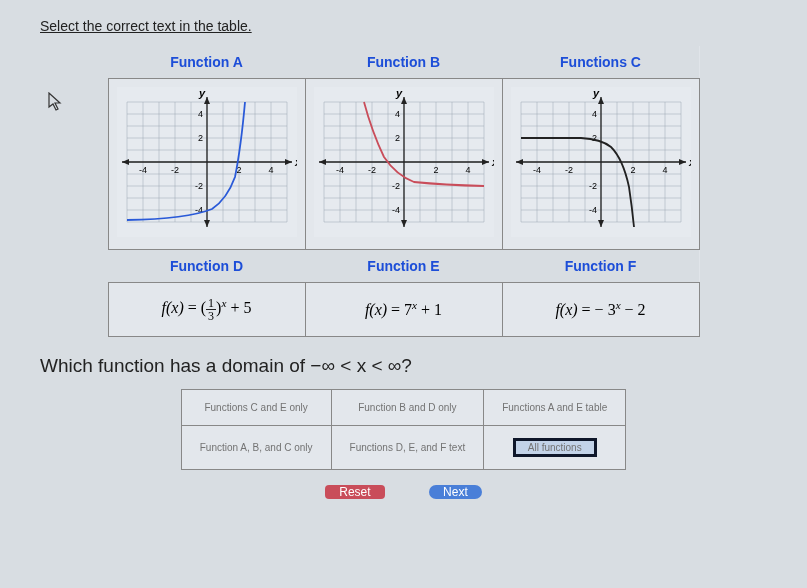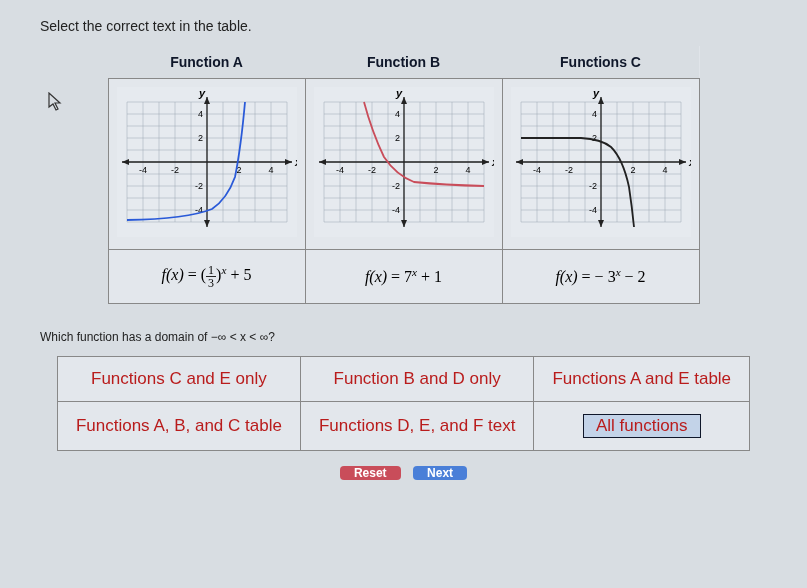--- a/index.html
+++ b/index.html
@@ -11,20 +11,21 @@
       overflow: hidden;
       position: relative;
     }
     .content {
       padding: 18px 40px;
     }
     .instruction {
       font-size: 14px;
       color: #222;
       margin-bottom: 12px;
+      text-decoration: underline;
     }
     .cursor {
       position: absolute;
       left: 48px;
       top: 92px;
       font-size: 18px;
       color: #333;
       pointer-events: none;
     }
     .main-table {
@@ -34,21 +35,21 @@
     }
     .main-table td {
       border: 1px solid #888;
       text-align: center;
       vertical-align: middle;
       padding: 6px 10px;
     }
     .header-cell {
       font-weight: bold;
       font-size: 14px;
-      color: #0f172a;
+      color: #1d4ed8;
       border: none !important;
       background: #d8dde2;
       padding: 8px 10px !important;
     }
     .graph-cell {
       background: #e3e7ec;
       padding: 8px !important;
     }
     .graph {
       width: 180px;
@@ -59,61 +60,61 @@
     .formula-cell {
       font-family: "Times New Roman", serif;
       font-size: 16px;
       font-style: italic;
       padding: 14px !important;
       background: #e3e7ec;
       margin-top: 44px;
     }
     .formula-cell .roman { font-style: normal; }
     .question {
-      font-size: 12px;
+      font-size: 19px;
       color: #222;
-      margin: 26px 0 12px;
+      margin: 18px 0 12px;
     }
     .answer-table {
       border-collapse: collapse;
       margin: 0 auto;
       background: #e3e7ec;
     }
     .answer-table td {
       border: 1px solid #888;
       padding: 12px 18px;
-      font-size: 17px;
-      color: #b91c1c;
+      font-size: 10px;
+      color: #737373;
       text-align: center;
       cursor: pointer;
     }
     .answer-table td.selected {
       position: relative;
     }
     .answer-table td.selected .sel-box {
       display: inline-block;
-      border: 1px solid #0f172a;
+      border: 3px solid #0f172a;
       background: rgba(100,150,220,0.25);
       padding: 1px 12px;
     }
     .bottom-buttons {
       text-align: center;
       margin-top: 12px;
     }
     .btn {
       display: inline-block;
       color: #fff;
       font-size: 12px;
-      font-weight: bold;
+      font-weight: normal;
       padding: 0 14px;
       border-radius: 4px;
-      margin: 0 4px;
+      margin: 0 20px;
     }
     .btn-reset { background: #c94d5a; }
-    .btn-next { background: #4a7fd8; }
+    .btn-next { background: #4a7fd8; border-radius: 13px; }
     sup { font-size: 0.7em; }
     .frac { display: inline-block; vertical-align: middle; text-align: center; font-size: 12px; font-style: normal;}
     .frac .num { display:block; border-bottom:1px solid #222; padding:0 2px; line-height:1;}
     .frac .den { display:block; padding:0 2px; line-height:1;}
   </style>
 </head>
 <body>
 
 <div class="content">
   <div class="instruction">Select the correct text in the table.</div>
@@ -261,20 +262,25 @@
               <text x="154" y="86" font-size="9" text-anchor="middle">4</text>
           <text x="86" y="30" font-size="9" text-anchor="end">4</text>
               <text x="86" y="54" font-size="9" text-anchor="end">2</text>
               <text x="86" y="102" font-size="9" text-anchor="end">-2</text>
               <text x="86" y="126" font-size="9" text-anchor="end">-4</text>
           <path d="M 10 51 L 70 51 Q 90 52 100 60 Q 112 72 118 100 Q 121 120 123 140" fill="none" stroke-width="1.8" stroke="#222"></path>
         </svg>
       </td>
     </tr>
     <tr>
+      <td class="header-cell">Function D</td>
+      <td class="header-cell">Function E</td>
+      <td class="header-cell">Function F</td>
+    </tr>
+    <tr>
       <td class="formula-cell">
         <span>f(x)</span> <span class="roman">=</span>
         <span class="roman">(</span><span class="frac"><span class="num">1</span><span class="den">3</span></span><span class="roman">)</span><sup>x</sup> <span class="roman">+ 5</span>
       </td>
       <td class="formula-cell">
         <span>f(x)</span> <span class="roman">= 7</span><sup>x</sup> <span class="roman">+ 1</span>
       </td>
       <td class="formula-cell">
         <span>f(x)</span> <span class="roman">= − 3</span><sup>x</sup> <span class="roman">− 2</span>
       </td>
@@ -285,21 +291,21 @@
   <div class="question">Which function has a domain of −∞ &lt; x &lt; ∞?</div>
 
   <table class="answer-table">
     <tbody>
         <tr>
       <td>Functions C and E only</td>
       <td>Function B and D only</td>
       <td>Functions A and E table</td>
     </tr>
     <tr>
-      <td>Functions A, B, and C table</td>
+      <td>Function A, B, and C only</td>
       <td>Functions D, E, and F text</td>
       <td class="selected"><span class="sel-box">All functions</span></td>
     </tr>
   </tbody>
     </table>
 
   <div class="bottom-buttons">
     <span class="btn btn-reset">Reset</span>
     <span class="btn btn-next">Next</span>
   </div>

